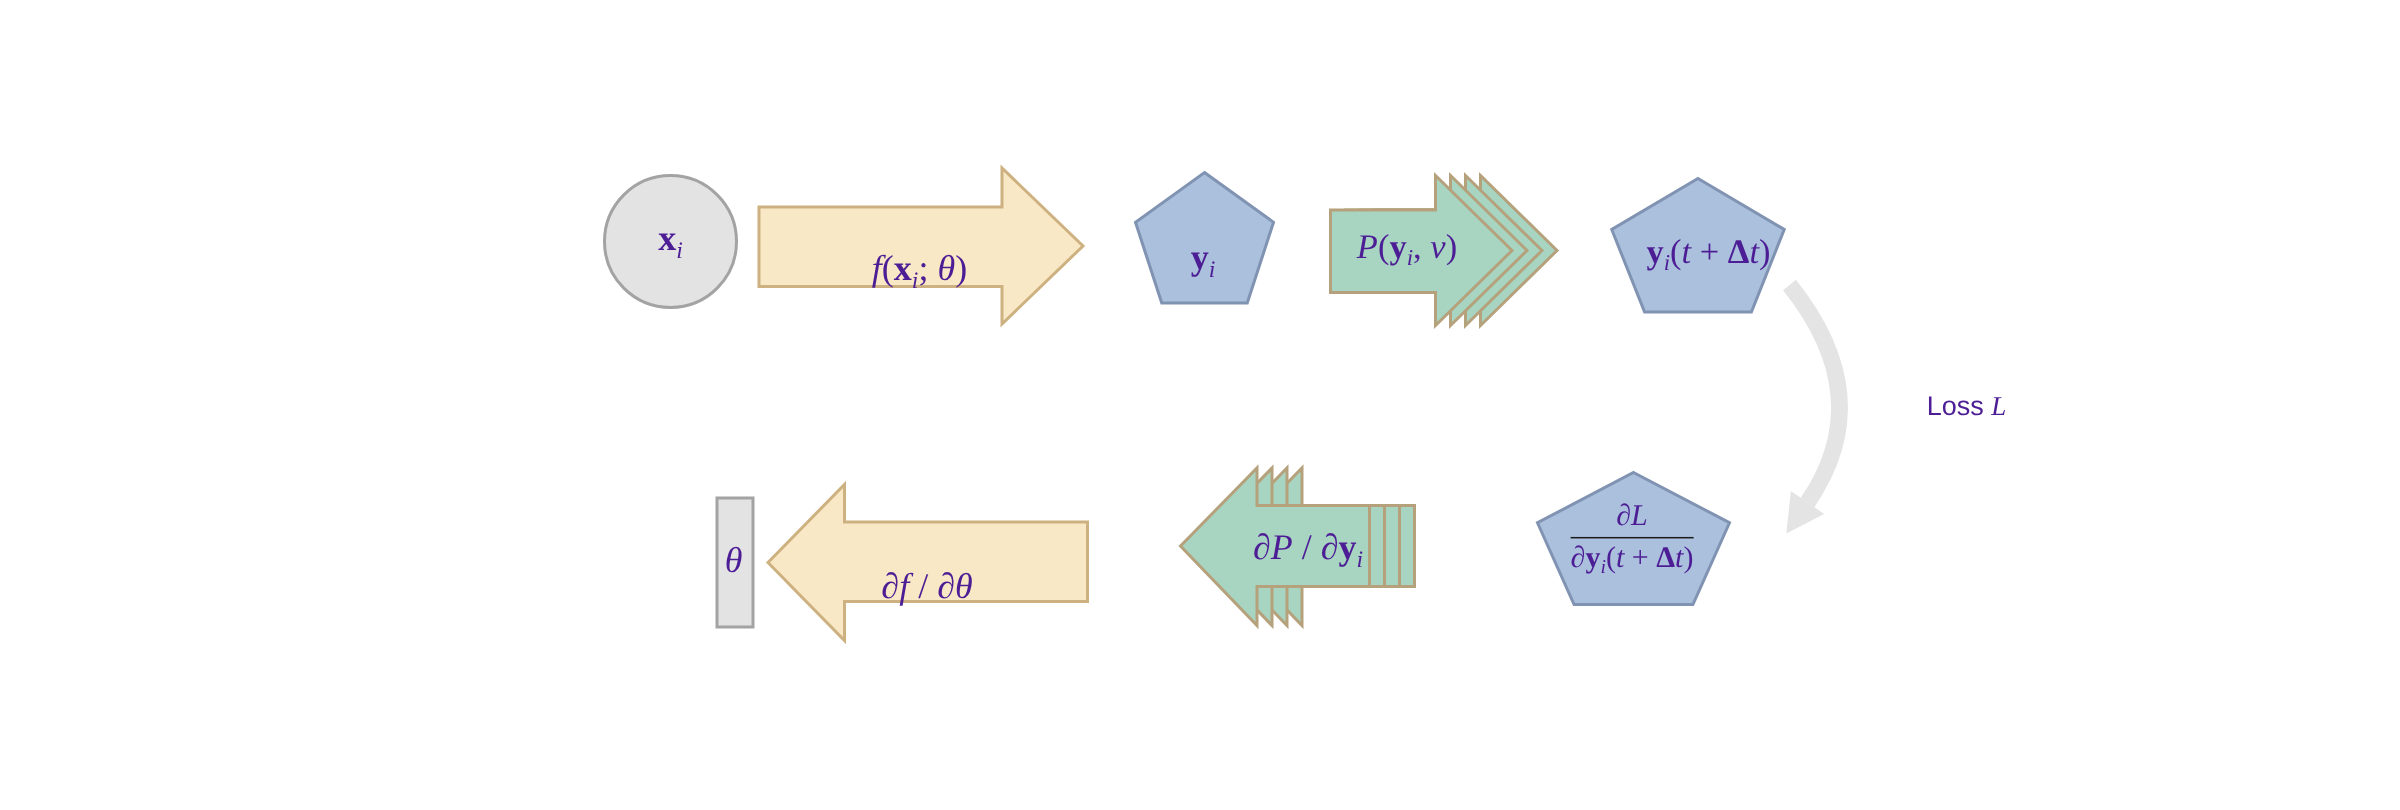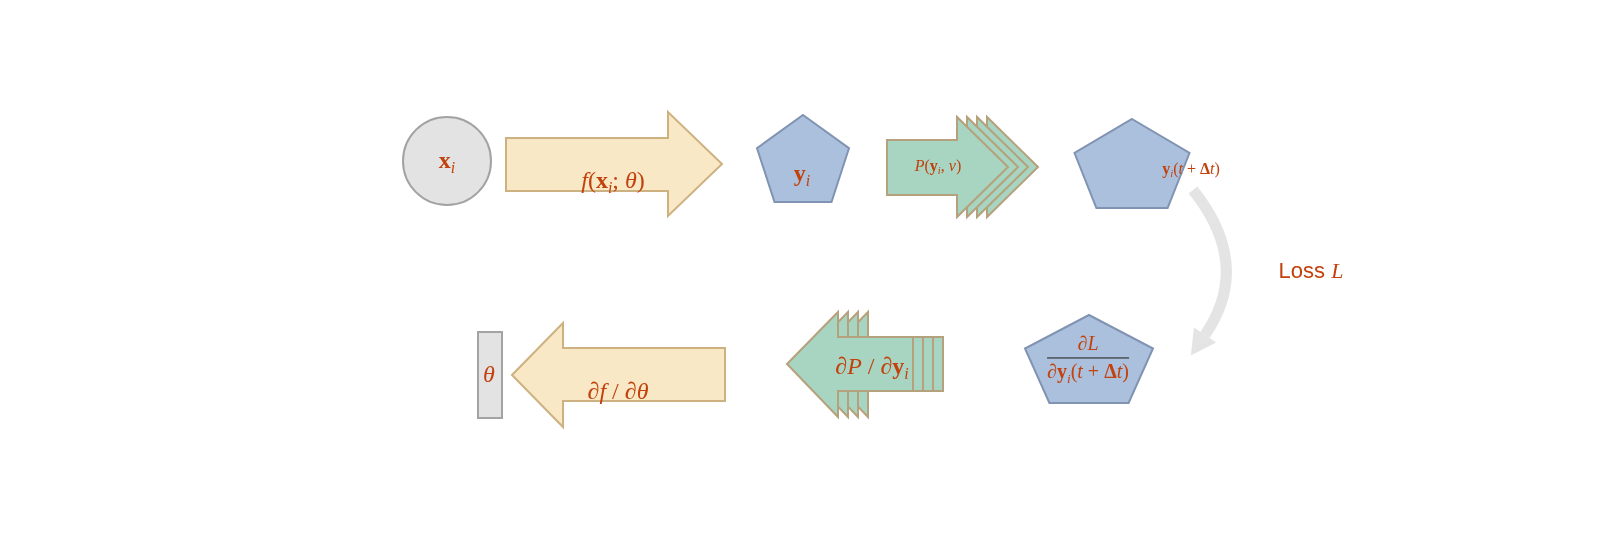--- a/index.html
+++ b/index.html
@@ -1,26 +1,26 @@
 <!DOCTYPE html>
 <html><head>
 <meta charset="utf-8">
 <style>
   html,body{margin:0;padding:0;background:#ffffff;}
   .canvas{
     position:relative;width:1600px;height:448px;background:#ffffff;overflow:hidden;
-    font-family:"Liberation Serif", serif;color:#c2410c;
+    font-family:"Liberation Serif", serif;color:#4c1d95;
   }
   .canvas svg{position:absolute;left:0;top:0;}
   .lbl{
     position:absolute;transform:translate(-50%,-50%);
     white-space:nowrap;font-size:24px;line-height:1.05;text-align:center;
   }
-  .lbl-small{font-size:16px;}
-  .lbl-loss{font-size:22px;}
+  .lbl-small{font-size:23px;}
+  .lbl-loss{font-size:18px;}
   .seg-b{font-weight:bold;}
   .seg-it{font-style:italic;}
   .seg-sub{font-style:italic;font-size:66%;vertical-align:-0.32em;letter-spacing:0;}
   .seg-sans{font-family:"Liberation Sans", sans-serif;}
   .frac{display:inline-flex;flex-direction:column;font-size:20px;}
   .frac .num{border-bottom:1.6px solid #1a1a1a;padding:0 5px 3px 5px;text-align:center;}
   .frac .den{padding-top:3px;text-align:right;}
 </style>
 </head>
 <body>
@@ -68,21 +68,21 @@
   </svg>
 
   <div class="lbl" style="left:447px;top:162px"><span class="seg-b">x</span><span class="seg-sub">i</span></div>
 
   <div class="lbl" style="left:613px;top:182px"><span class="seg-it">f</span><span>(</span><span class="seg-b">x</span><span class="seg-sub">i</span><span>; </span><span class="seg-it">θ</span><span>)</span></div>
 
   <div class="lbl" style="left:802px;top:175px"><span class="seg-b">y</span><span class="seg-sub">i</span></div>
 
   <div class="lbl lbl-small" style="left:938px;top:167px"><span class="seg-it">P</span><span>(</span><span class="seg-b">y</span><span class="seg-sub">i</span><span>, </span><span class="seg-it">ν</span><span>)</span></div>
 
-  <div class="lbl lbl-small" style="left:1191px;top:170px"><span class="seg-b">y</span><span class="seg-sub">i</span><span>(</span><span class="seg-it">t</span><span> + </span><span class="seg-b">Δ</span><span class="seg-it">t</span><span>)</span></div>
+  <div class="lbl lbl-small" style="left:1139px;top:170px"><span class="seg-b">y</span><span class="seg-sub">i</span><span>(</span><span class="seg-it">t</span><span> + </span><span class="seg-b">Δ</span><span class="seg-it">t</span><span>)</span></div>
 
   <div class="lbl lbl-loss" style="left:1311px;top:271px"><span class="seg-sans">Loss </span><span class="seg-it">L</span></div>
 
   <div class="lbl" style="left:1088px;top:358px">
     <div class="frac">
       <div class="num"><span>∂</span><span class="seg-it">L</span></div>
       <div class="den"><span>∂</span><span class="seg-b">y</span><span class="seg-sub">i</span><span>(</span><span class="seg-it">t</span><span> + </span><span class="seg-b">Δ</span><span class="seg-it">t</span><span>)</span></div>
     </div>
   </div>
 

